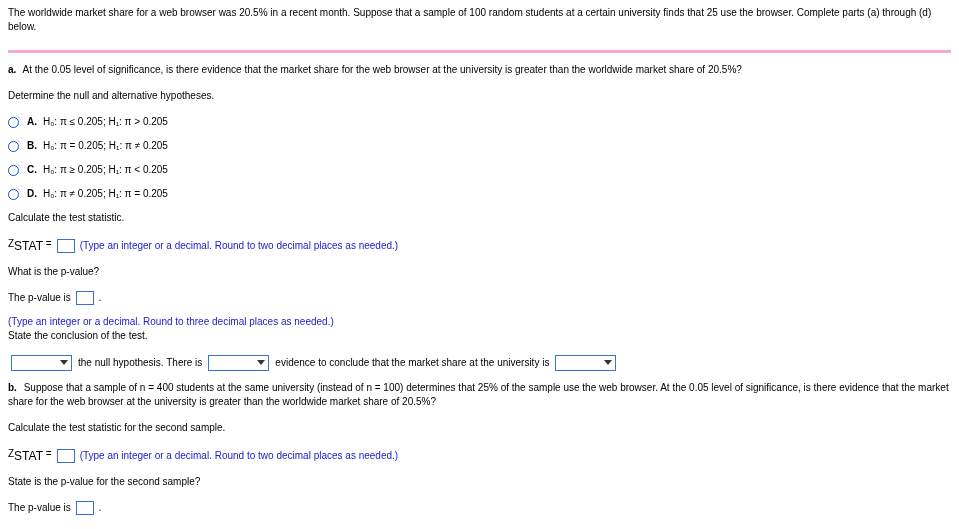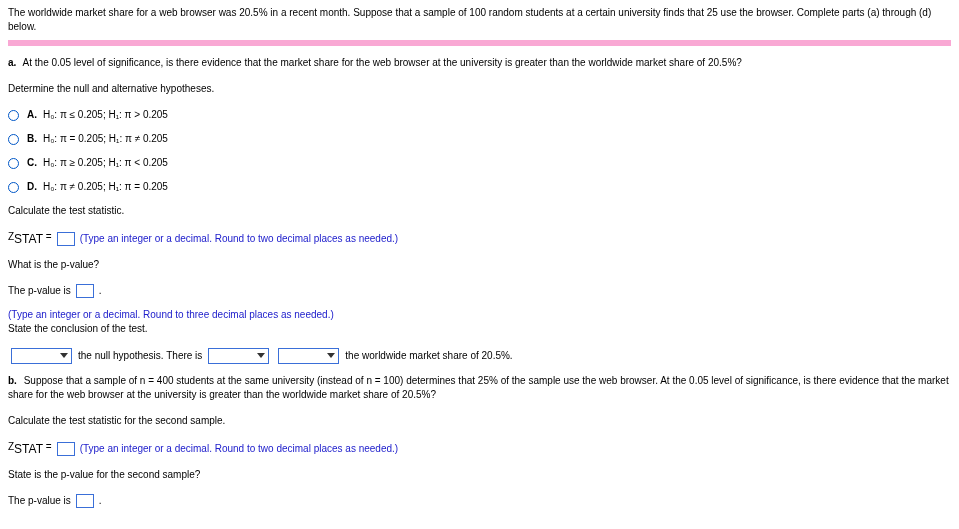--- a/index.html
+++ b/index.html
@@ -6,22 +6,22 @@
     body {
       margin: 0;
       padding: 6px 8px;
       font-family: Arial, Helvetica, sans-serif;
       font-size: 10px;
       color: #000;
       background: #fff;
       line-height: 1.4;
     }
     .intro {
-      padding-bottom: 6px;
-      border-bottom: 6px solid #f9a8d4;
+      padding-bottom: 16px;
+      border-bottom: 3px solid #f9a8d4;
       margin-bottom: 10px;
     }
     .section { margin-bottom: 12px; }
     .part-label { font-weight: bold; margin-right: 4px; }
     .option-row {
       display: flex;
       align-items: center;
       margin: 10px 0;
     }
     .radio {
@@ -127,25 +127,25 @@
 <div class="line">
   <span class="select-box">
     <span class="sel-content"></span>
       <span class="select-arrow"></span>
   </span>
   <span> the null hypothesis. There is </span>
   <span class="select-box">
     <span class="sel-content"></span>
       <span class="select-arrow"></span>
   </span>
+  <span> evidence to conclude that the market share at the university is </span>
   <span class="select-box">
     <span class="sel-content"></span>
       <span class="select-arrow"></span>
   </span>
-  <span> the worldwide market share of 20.5%.</span>
 </div>
 
 <div class="section" style="margin-top:9px">
   <span class="part-label">b.</span>
   <span>Suppose that a sample of n = 400 students at the same university (instead of n = 100) determines that 25% of the sample use the web browser. At the 0.05 level of significance, is there evidence that the market share for the web browser at the university is greater than the worldwide market share of 20.5%?</span>
 </div>
 
 <div class="section">Calculate the test statistic for the second sample.</div>
 
 <div class="line">

